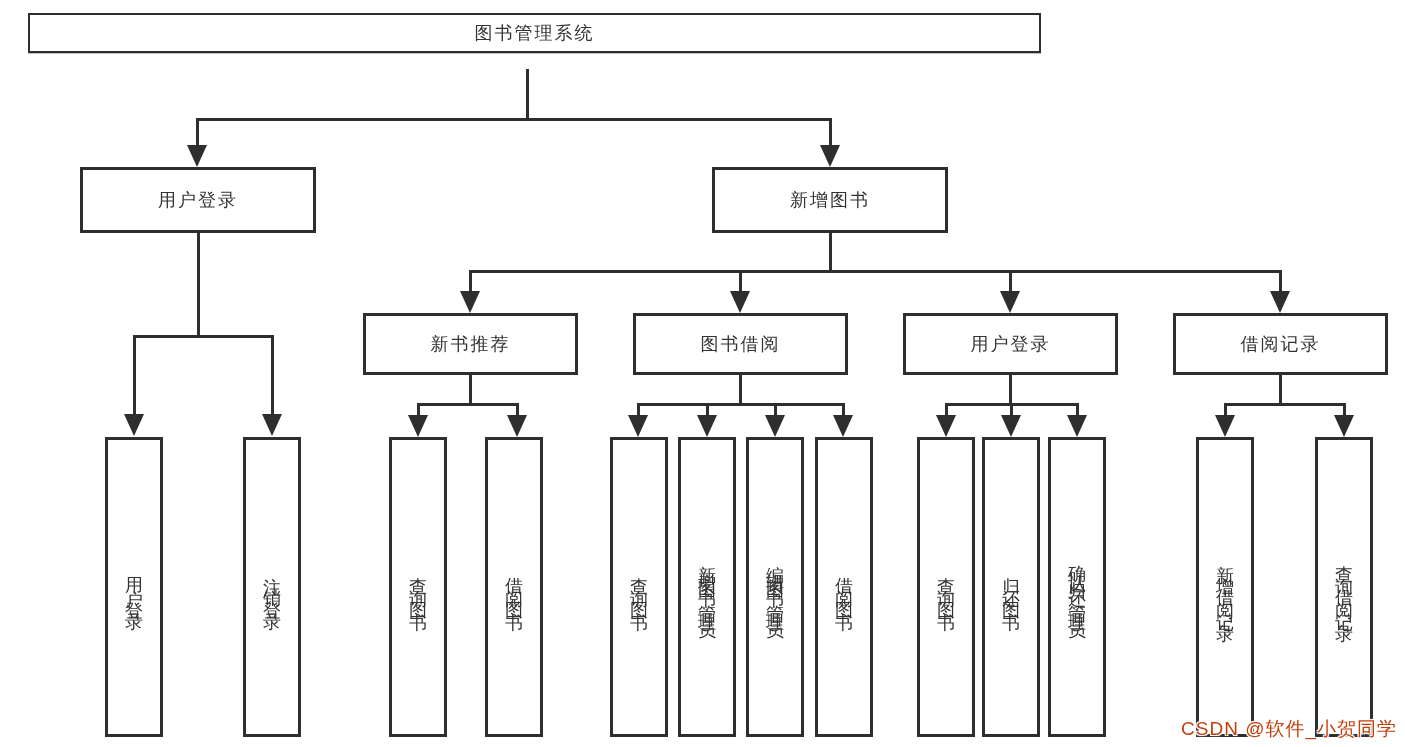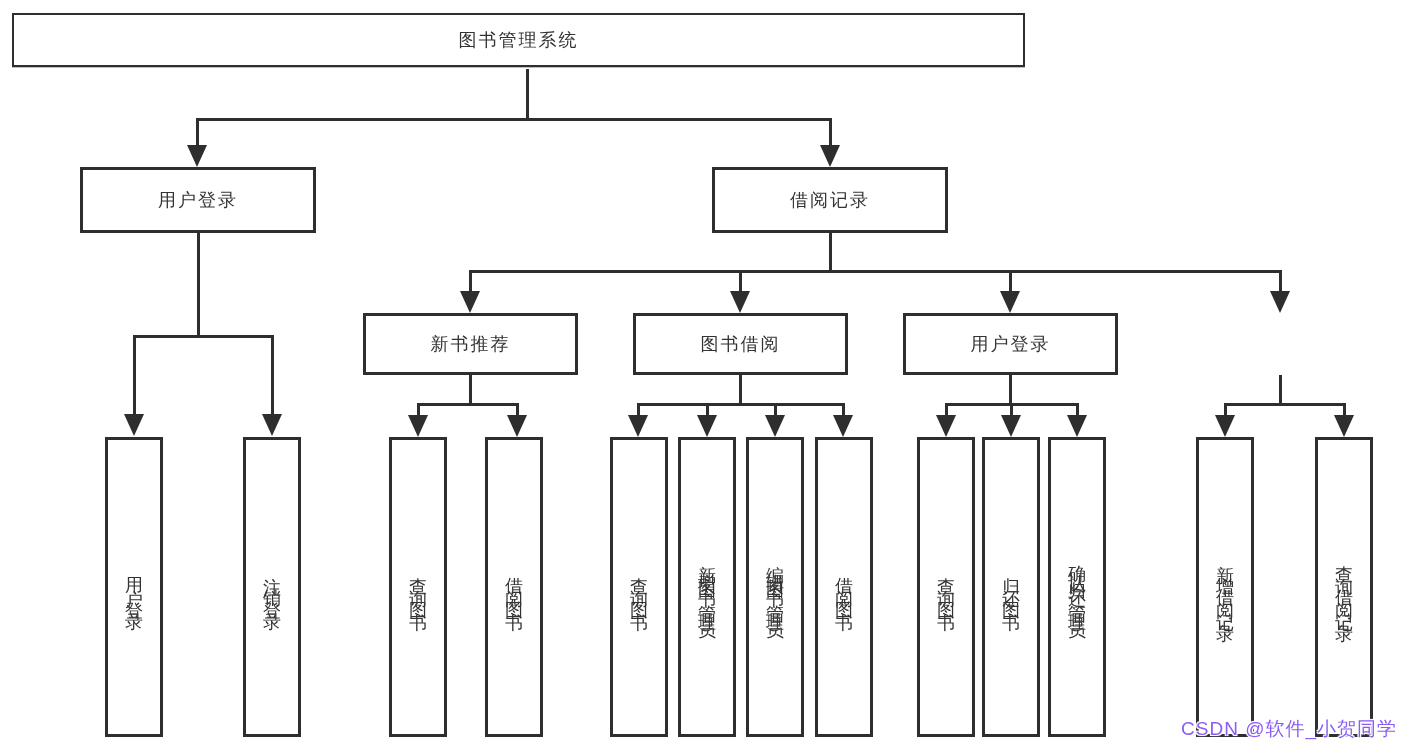--- a/index.html
+++ b/index.html
@@ -24,37 +24,38 @@
   .hline,.vline{position:absolute;background:#2e2e2e;}
   .hline{height:3px;}
   .vline{width:3px;}
   .arrow{
     position:absolute;width:0;height:0;
     border-left:10px solid transparent;border-right:10px solid transparent;
     border-top:22px solid #2e2e2e;
   }
   .watermark{
     position:absolute;right:8px;bottom:5px;z-index:10;
-    font-size:19px;color:#8b5cf6;letter-spacing:1px;
+    font-size:19px;color:#c2410c;letter-spacing:1px;
     text-shadow:-1px -1px 0 #fff,1px -1px 0 #fff,-1px 1px 0 #fff,1px 1px 0 #fff,0 0 3px #fff;
   }
 </style>
 </head>
 <body>
 
 <div class="canvas">
 
-  <div class="node top" style="left:12px;top:13px;width:1013px;height:54px">图书管理系统</div>
+  <div class="node top" style="left:28px;top:13px;width:1013px;height:40px">图书管理系统</div>
 
   <div class="node" style="left:80px;top:167px;width:236px;height:66px">用户登录</div>
-  <div class="node" style="left:712px;top:167px;width:236px;height:66px">借阅记录</div>
+  <div class="node" style="left:712px;top:167px;width:236px;height:66px">新增图书</div>
 
   <div class="node" style="left:633px;top:313px;width:215px;height:62px">图书借阅</div>
   <div class="node" style="left:363px;top:313px;width:215px;height:62px">新书推荐</div>
   <div class="node" style="left:903px;top:313px;width:215px;height:62px">用户登录</div>
+  <div class="node" style="left:1173px;top:313px;width:215px;height:62px">借阅记录</div>
 
   <div class="leaf" style="left:105px;top:437px;width:58px;height:300px">用户登录</div>
   <div class="leaf" style="left:243px;top:437px;width:58px;height:300px">注销登录</div>
 
   <div class="leaf" style="left:389px;top:437px;width:58px;height:300px">查询图书</div>
   <div class="leaf" style="left:485px;top:437px;width:58px;height:300px">借阅图书</div>
 
   <div class="leaf" style="left:610px;top:437px;width:58px;height:300px">查询图书</div>
   <div class="leaf tight" style="left:678px;top:437px;width:58px;height:300px">新增图书（管理员）</div>
   <div class="leaf tight" style="left:746px;top:437px;width:58px;height:300px">编辑图书（管理员）</div>

